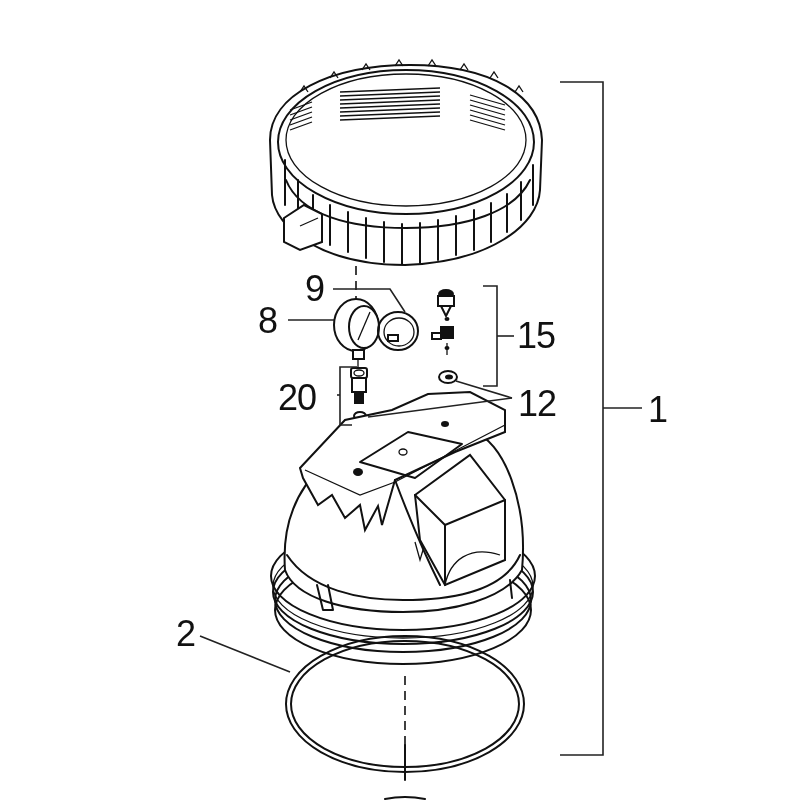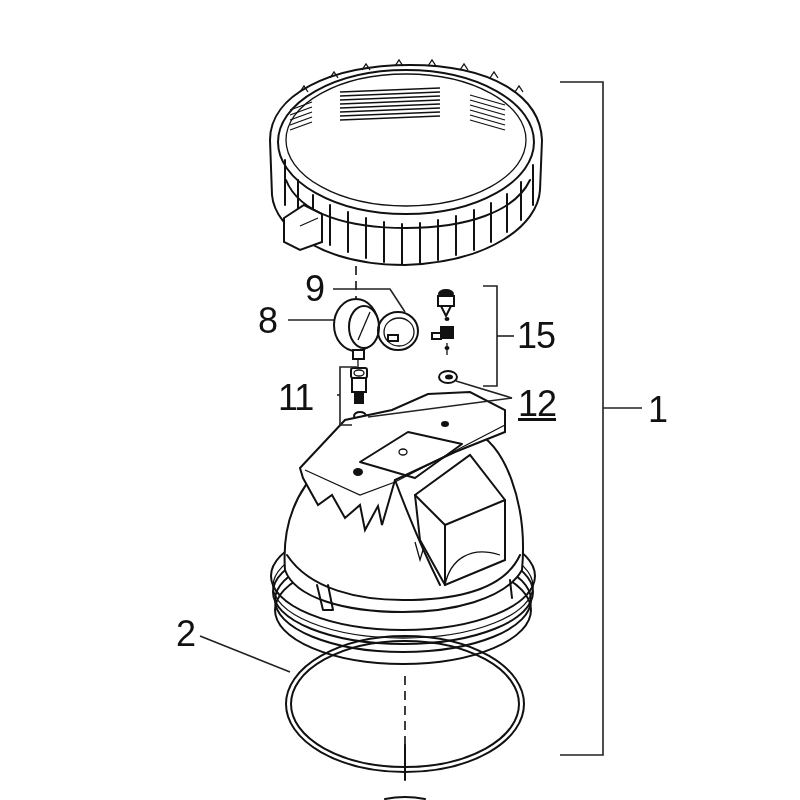--- a/index.html
+++ b/index.html
@@ -180,16 +180,16 @@
 
     <path class="lead" d="M368,417 L512,398"></path>
     <path class="lead" d="M456,381 L512,398"></path>
   </g>
 </svg>
 
   <span class="label" style="left:648px;top:392px;">1</span>
   <span class="label" style="left:176px;top:616px;">2</span>
   <span class="label" style="left:258px;top:303px;">8</span>
   <span class="label" style="left:305px;top:271px;">9</span>
-  <span class="label" style="left:278px;top:380px;">11</span>
+  <span class="label" style="left:278px;top:380px;">20</span>
   <span class="label" style="left:517px;top:318px;">15</span>
-  <span class="label" style="left:518px;top:386px;text-decoration:underline;">12</span>
+  <span class="label" style="left:518px;top:386px;">12</span>
 </div>
 
 </body></html>

